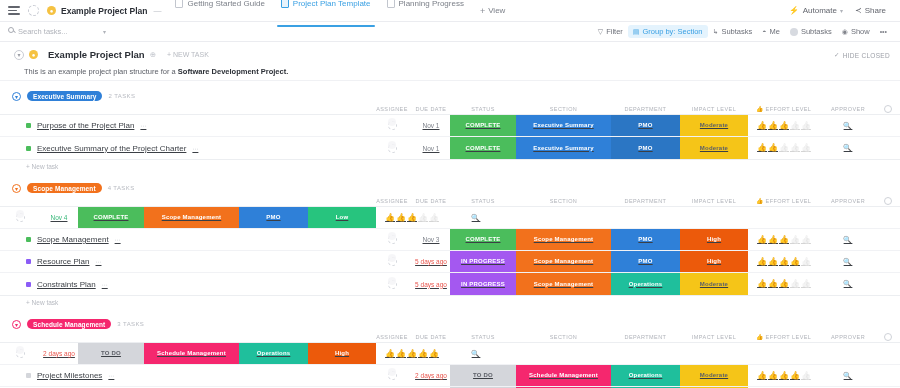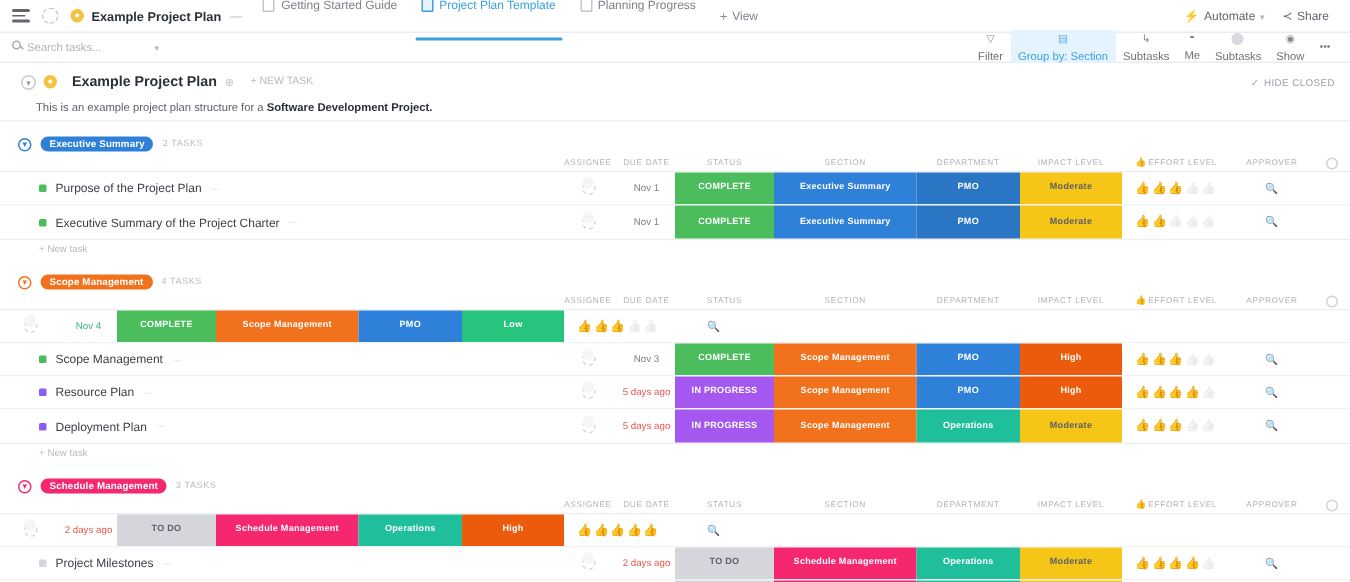--- a/index.html
+++ b/index.html
@@ -80,21 +80,21 @@
     font-size: 7.5px; color:#6d7079;
     background:#fff;
   }
   .searchbox { display:flex; align-items:flex-start; gap:4px; width:95px; color:#b0b3ba; }
   .mag {
     width:6px;height:6px;border:1px solid #a8abb3;border-radius:50%;position:relative;flex:none;
   }
   .mag:after{content:"";position:absolute;width:2.5px;height:1px;background:#a8abb3;transform:rotate(45deg);right:-2px;bottom:0;}
   .caret-sm { font-size:6px; color:#b0b3ba; }
 
-  .fbtn { display:flex; align-items:center; gap:3px; padding: 2px 5px; border-radius:3px; white-space:nowrap;flex-direction:column; }
+  .fbtn { display:flex; align-items:center; gap:3px; padding: 2px 5px; border-radius:3px; white-space:nowrap; }
   .fbtn.chip { background:#e4f3fd; color:#3aa0e3; }
   .fbtn .gly { font-size:7px; opacity:.85 }
   .avatar-sm {
     width:8px;height:8px;border-radius:50%;background:#d7dae0;display:inline-block;flex:none;
   }
 
   
   .pagehead {
     padding: 7px 8px 4px 14px;
     border-bottom: 1px solid #f0f1f4;
@@ -144,20 +144,21 @@
     font-size:5.5px; color:#b0b3ba; letter-spacing:.45px;
     height:11px;
   }
   .colhead .cell { text-align:center; }
 
   .row {
     display:flex; align-items:stretch;
     min-height: 22px;
     border-bottom: 1px solid #f1f2f5;
     background:#fff;
+    text-decoration:underline;
   }
   .row:last-of-type { border-bottom: none; }
 
   
   .c-name   { width: 372px; display:flex; align-items:center; gap:6px; padding-left: 26px; }
   .c-assn   { width: 40px; display:flex; align-items:center; justify-content:center; }
   .c-due    { width: 38px; display:flex; align-items:center; justify-content:center; }
   .c-status { width: 66px; }
   .c-sect   { width: 95px; }
   .c-dept   { width: 69px; }
@@ -480,21 +481,21 @@
             <span class="thumb off">👍</span>
           </div>
           <div class="c-appr">
             <span class="appr-ico">🔍</span>
           </div>
           <div class="c-add"></div>
         </div>
         <div class="row">
           <div class="c-name">
             <span class="task-dot" style="background:#8b5cf6"></span>
-            <span class="task-name">Deployment Plan</span>
+            <span class="task-name">Constraints Plan</span>
             <span class="task-sub">⋯</span>
           </div>
           <div class="c-assn">
             <span class="assn-circle"></span>
           </div>
           <div class="c-due">
             <span class="due-text due-red">5 days ago</span>
           </div>
           <div class="c-status chip-cell" style="background:#a458f0">IN PROGRESS</div>
           <div class="c-sect chip-cell" style="background:#f2711c">Scope Management</div>

